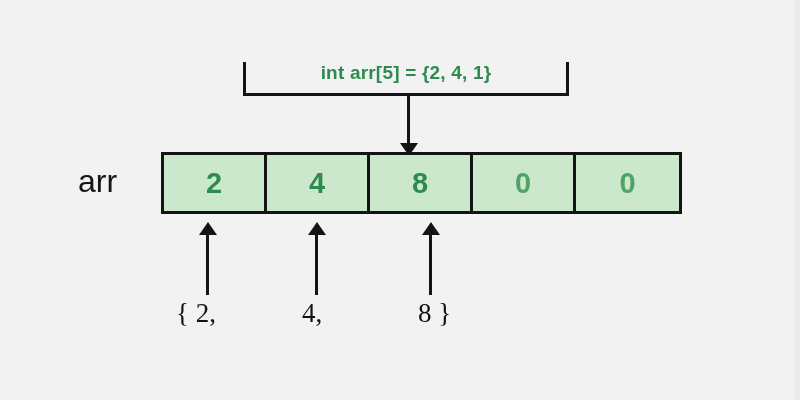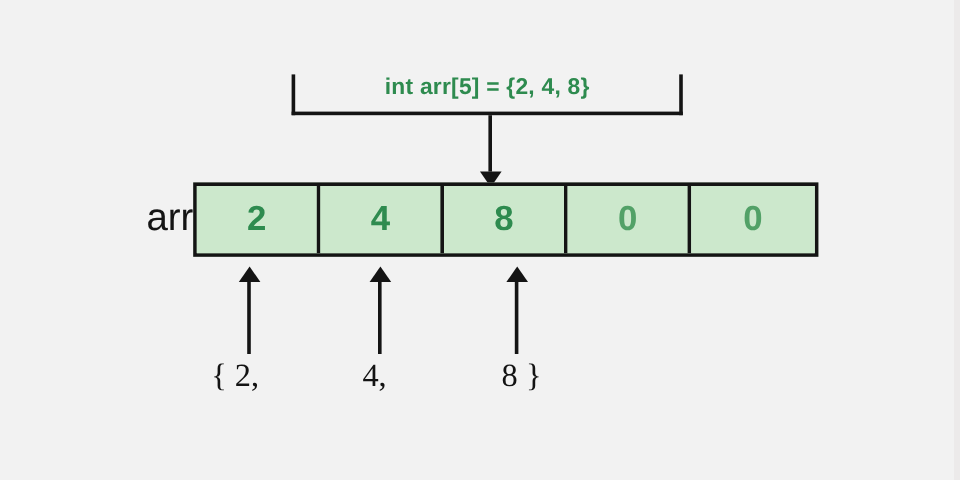--- a/index.html
+++ b/index.html
@@ -92,21 +92,20 @@
 
   
   .arr-label {
     position: absolute;
     left: 78px;
     top: 163px;
     font-size: 32px;
     color: #151515;
     font-family: "Liberation Sans", sans-serif;
     font-weight: normal;
-    margin-left: 44px;
   }
 
   
   .array {
     position: absolute;
     left: 161px;
     top: 152px;
     display: flex;
     border: 3px solid #141414;
     background: #cce8cc;
@@ -163,21 +162,21 @@
 <div id="stage">
 
   <div class="edge-strip"></div>
 
   <div class="bracket-wrap">
     <div class="bracket-stub left"></div>
     <div class="bracket-stub right"></div>
     <div class="bracket-line-h"></div>
   </div>
 
-  <div class="decl-label">int arr[5] = {2, 4, 8}</div>
+  <div class="decl-label">int arr[5] = {2, 4, 1}</div>
 
   <div class="arrow-down"></div>
 
   <div class="arr-label">arr</div>
 
   <div class="array">
     <div class="cell">
         <span>2</span>
       </div>
     <div class="cell">

